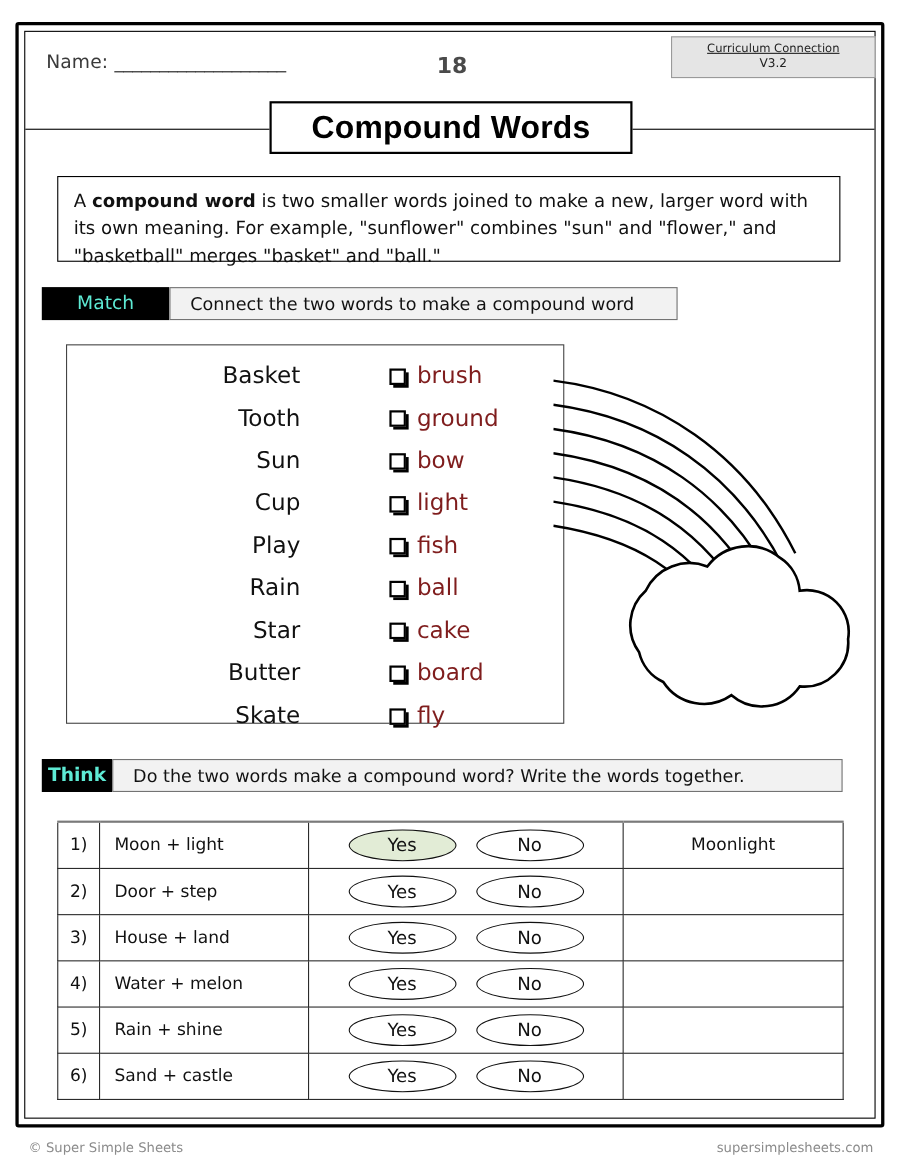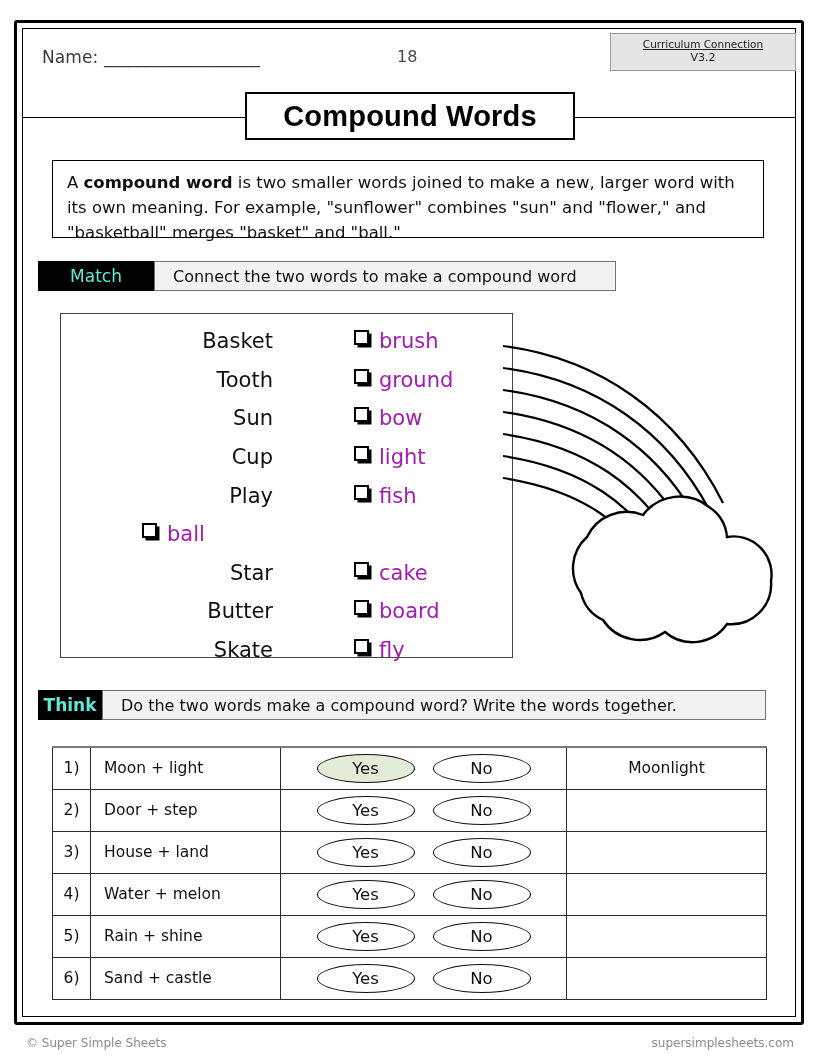--- a/index.html
+++ b/index.html
@@ -56,23 +56,24 @@
     position: absolute;
     left: 62px; top: 0;
     font-size: 17px;
     color: #3a3a3a;
     letter-spacing: -0.3px;
     white-space: nowrap;
   }
   .page-num {
     position: absolute;
     left: 355px; top: 0;
-    font-size: 16px;
+    font-size: 20px;
     color: #4a4a4a;
     white-space: nowrap;
+    font-weight: bold;
   }
   .cc-badge {
     position: absolute;
     left: 610px; top: 33px;
     width: 186px; height: 38px;
     background: #e5e5e5;
     border: 1px solid #9a9a9a;
     box-sizing: border-box;
     text-align: center;
     padding-top: 4px;
@@ -193,22 +194,23 @@
     text-align: right;
     padding-right: 0;
     font-size: 21px;
     color: #111;
     font-family: "DejaVu Sans", sans-serif;
   }
   .mw-right {
     flex: 1;
     padding-left: 81px;
     font-size: 21px;
-    color: #a21caf;
-    display: flex;
+    color: #7f1d1d;
+    display: flex;
+    align-items: center;
     gap: 10px;
     white-space: nowrap;
   }
   .checkbox-glyph {
     display: inline-block;
     width: 15px; height: 15px;
     border: 2px solid #000;
     box-sizing: border-box;
     background: #fff;
     box-shadow: 3px 3px 0 -0.5px #000;
@@ -348,20 +350,21 @@
           </div>
         </div>
         <div class="match-row">
           <div class="mw-left">Play</div>
           <div class="mw-right">
             <span class="checkbox-glyph"></span>
             <span>fish</span>
           </div>
         </div>
         <div class="match-row">
+          <div class="mw-left">Rain</div>
           <div class="mw-right">
             <span class="checkbox-glyph"></span>
             <span>ball</span>
           </div>
         </div>
         <div class="match-row">
           <div class="mw-left">Star</div>
           <div class="mw-right">
             <span class="checkbox-glyph"></span>
             <span>cake</span>

